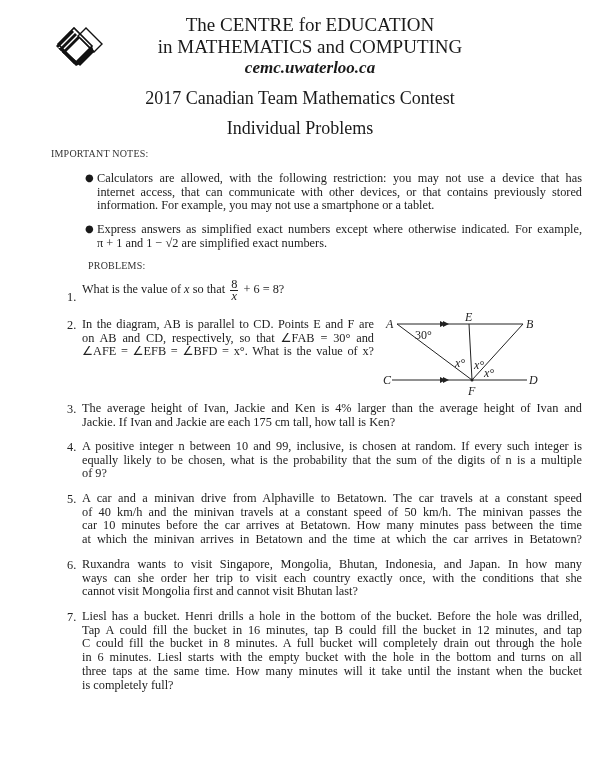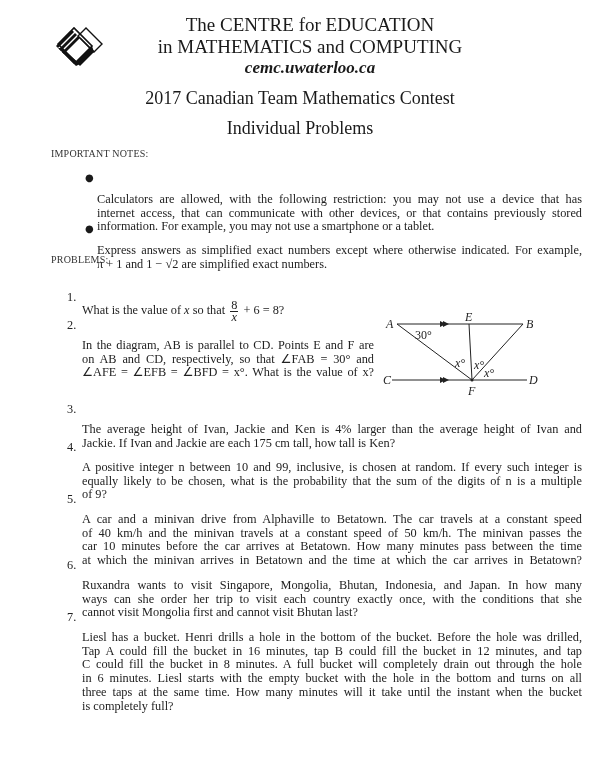--- a/index.html
+++ b/index.html
@@ -11,21 +11,21 @@
   .page { position: absolute; left: 0; top: 0; width: 536px; height: 776px; }
   .logo { position: absolute; left: 54px; top: 20px; width: 50px; height: 48px; }
   .hdr { position: absolute; left: 100px; width: 420px; text-align: center; font-family: "Liberation Serif", serif; }
   .h1 { top: 14px; font-size: 19px; line-height: 22px; }
   .h2 { top: 36px; font-size: 19px; line-height: 22px; }
   .h3 { top: 58px; font-size: 17px; line-height: 20px; font-style: italic; font-weight: bold; }
   .title { position: absolute; left: 0; width: 600px; text-align: center; font-family: "Liberation Serif", serif; font-size: 18px; }
   .t1 { top: 88px; }
   .t2 { top: 118px; }
   .section { position: absolute; left: 51px; font-family: "Liberation Serif", serif; font-size: 10px; letter-spacing: 0.2px; color: #333; }
-  .block { position: absolute; font-family: "Liberation Serif", serif; font-size: 12.3px; line-height: 13.7px; color: #222; text-align: justify; margin-top: 21px; }
+  .block { position: absolute; font-family: "Liberation Serif", serif; font-size: 12.3px; line-height: 13.7px; color: #222; text-align: justify; }
   .bullet { position: absolute; left: 85px; font-size: 10px; }
   .num { position: absolute; left: 67px; font-family: "Liberation Serif", serif; font-size: 12.3px; color: #222; }
   .ln { display: block; white-space: nowrap; text-align-last: justify; }
   .ln.last { text-align-last: left; }
   .frac { display: inline-block; vertical-align: middle; text-align: center; line-height: 11px; margin: 0 2px; }
   .frac .nu { display: block; border-bottom: 1px solid #222; padding: 0 1px; }
   .frac .de { display: block; font-style: italic; }
   i { font-style: italic; }
   .diagram { position: absolute; left: 380px; top: 310px; width: 170px; height: 90px; }
   .diagram text { font-family: "Liberation Serif", serif; font-size: 12px; fill: #222; }
@@ -69,21 +69,21 @@
     <span class="ln">internet access, that can communicate with other devices, or that contains previously stored</span>
     <span class="ln last">information. For example, you may not use a smartphone or a tablet.</span>
   </div>
 
   <div class="bullet" style="top:223px;">●</div>
   <div class="block" style="left:97px; top:223px; width:485px;">
     <span class="ln">Express answers as simplified exact numbers except where otherwise indicated.  For example,</span>
     <span class="ln last">π + 1 and 1 − √2 are simplified exact numbers.</span>
   </div>
 
-  <div class="section" style="top:254px;">PROBLEMS:</div>
+  <div class="section" style="top:260px;margin-left:37px;">PROBLEMS:</div>
 
   <div class="num" style="top:290px;">1.</div>
   <div class="block" style="left:82px; top:275px; width:300px; line-height:28px;">
     <span>What is the value of </span><i>x</i><span> so that </span><span class="frac"><span class="nu">8</span><span class="de">x</span></span><span> + 6 = 8?</span>
   </div>
 
   <div class="num" style="top:318px;">2.</div>
   <div class="block" style="left:82px; top:318px; width:292px;">
     <span class="ln">In the diagram, AB is parallel to CD. Points E and F are</span>
     <span class="ln">on AB and CD, respectively, so that ∠FAB = 30° and</span>

